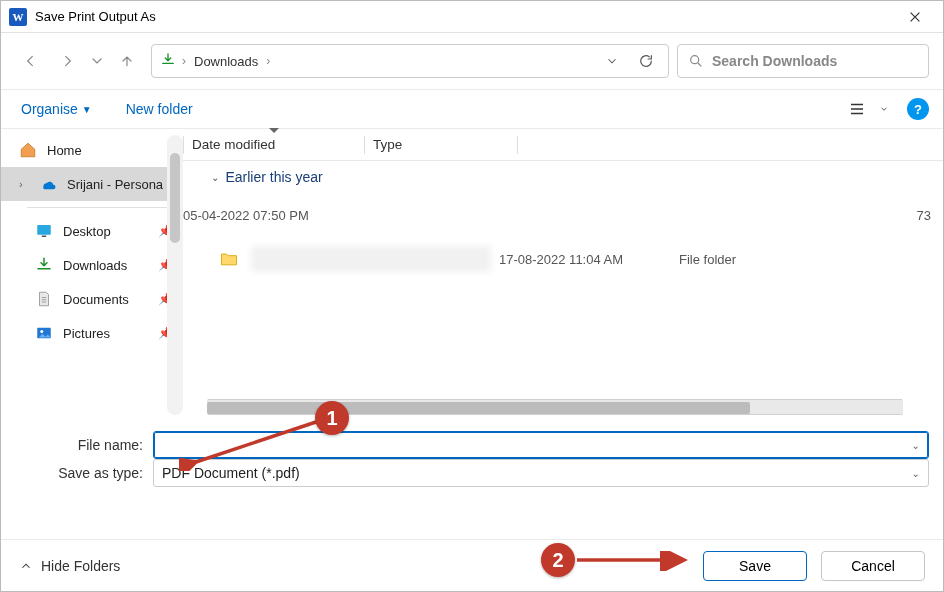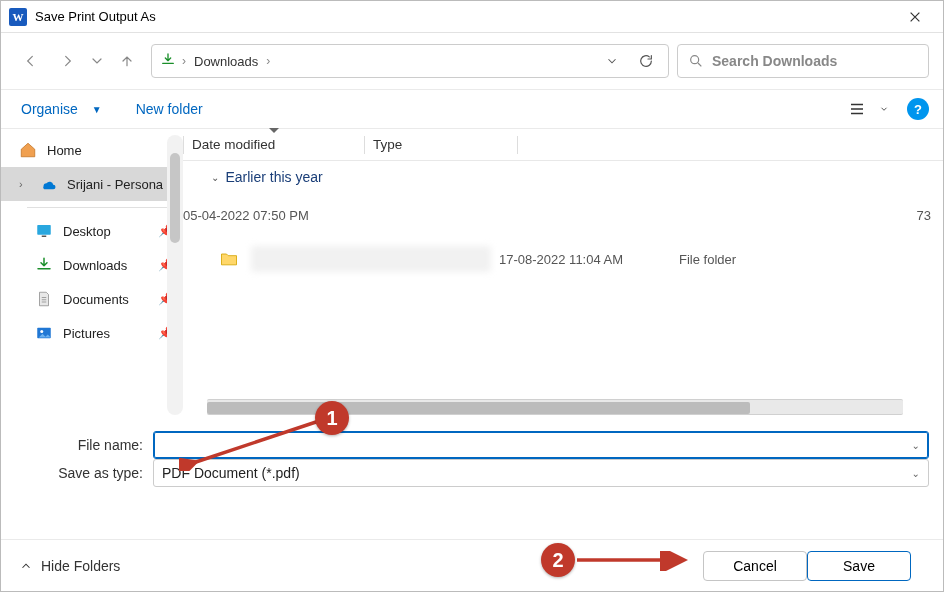--- a/index.html
+++ b/index.html
@@ -21,21 +21,21 @@
   .pathbar .crumb { color: #333; padding: 0 2px; }
   .pathbar .sep { color: #888; font-size: 12px; }
   .pathbar .spacer { flex: 1; }
   .path-dd, .path-refresh { width: 28px; height: 28px; display:flex; align-items:center; justify-content:center; color:#555; }
   .searchbar { width: 252px; height: 34px; border: 1px solid #ccc; border-radius: 4px; display:flex; align-items:center; padding:0 10px; gap:8px; color:#777; }
   .searchbar input { border:none; outline:none; flex:1; font-size:14px; color:#333; background:transparent;font-weight:bold; }
   .searchbar input::placeholder { color:#888; }
 
   
   .toolbar { height: 40px; border-top: 1px solid #eaeaea; border-bottom: 1px solid #eaeaea; display:flex; align-items:center; padding: 0 14px; }
-  .tool-link { color:#0067c0; font-size:14px; display:flex; align-items:center; gap:14px; padding:4px 6px; border-radius:3px; cursor:pointer; }
+  .tool-link { color:#0067c0; font-size:14px; display:flex; align-items:center; gap:4px; padding:4px 6px; border-radius:3px; cursor:pointer; }
   .tool-link.organise { margin-right: 22px; }
   .tool-link .caret { font-size:10px; color:#0067c0; }
   .tool-spacer { flex:1; }
   .view-btn { width:28px; height:28px; display:flex; align-items:center; justify-content:center; color:#333; margin-left:4px; }
   .help-btn { width:22px; height:22px; border-radius:50%; background:#0095ee; color:#fff; display:flex; align-items:center; justify-content:center; font-size:13px; font-weight:bold; margin-left:14px; }
 
   
   .body-area { display:flex; height: 292px; }
   .sidebar { width: 182px; position:relative; padding: 4px 0; }
   .sidebar .vscroll { position:absolute; right:0; top:6px; bottom:6px; width:16px; background:#f2f2f2; border-radius:8px; }
@@ -311,22 +311,22 @@
 </div>
 
 <div class="footer">
   <div class="hide-folders">
     <svg viewBox="0 0 24 24" width="14" height="14">
         <path d="M6 15l6-6 6 6" stroke="#333" stroke-width="1.8" fill="none"></path>
       </svg>
     <span>Hide Folders</span>
   </div>
   <div class="fsp"></div>
+  <button class="btn primary">Save</button>
   <button class="btn">Cancel</button>
-  <button class="btn primary">Save</button>
 </div>
 
 <div class="annotation-circle" style="top:400px; left:314px;">1</div>
 <svg class="arrow-svg" style="top:412px; left:178px;" width="150" height="58">
   <defs>
       <marker id="ah1" markerWidth="8" markerHeight="8" refX="2" refY="4" orient="auto">
         <path d="M8 0 L0 4 L8 8 z" fill="#c0392b"></path>
       </marker>
     </defs>
   <path d="M140 8 L14 50" stroke="#c0392b" stroke-width="3.5" marker-end="url(#ah1)"></path>

